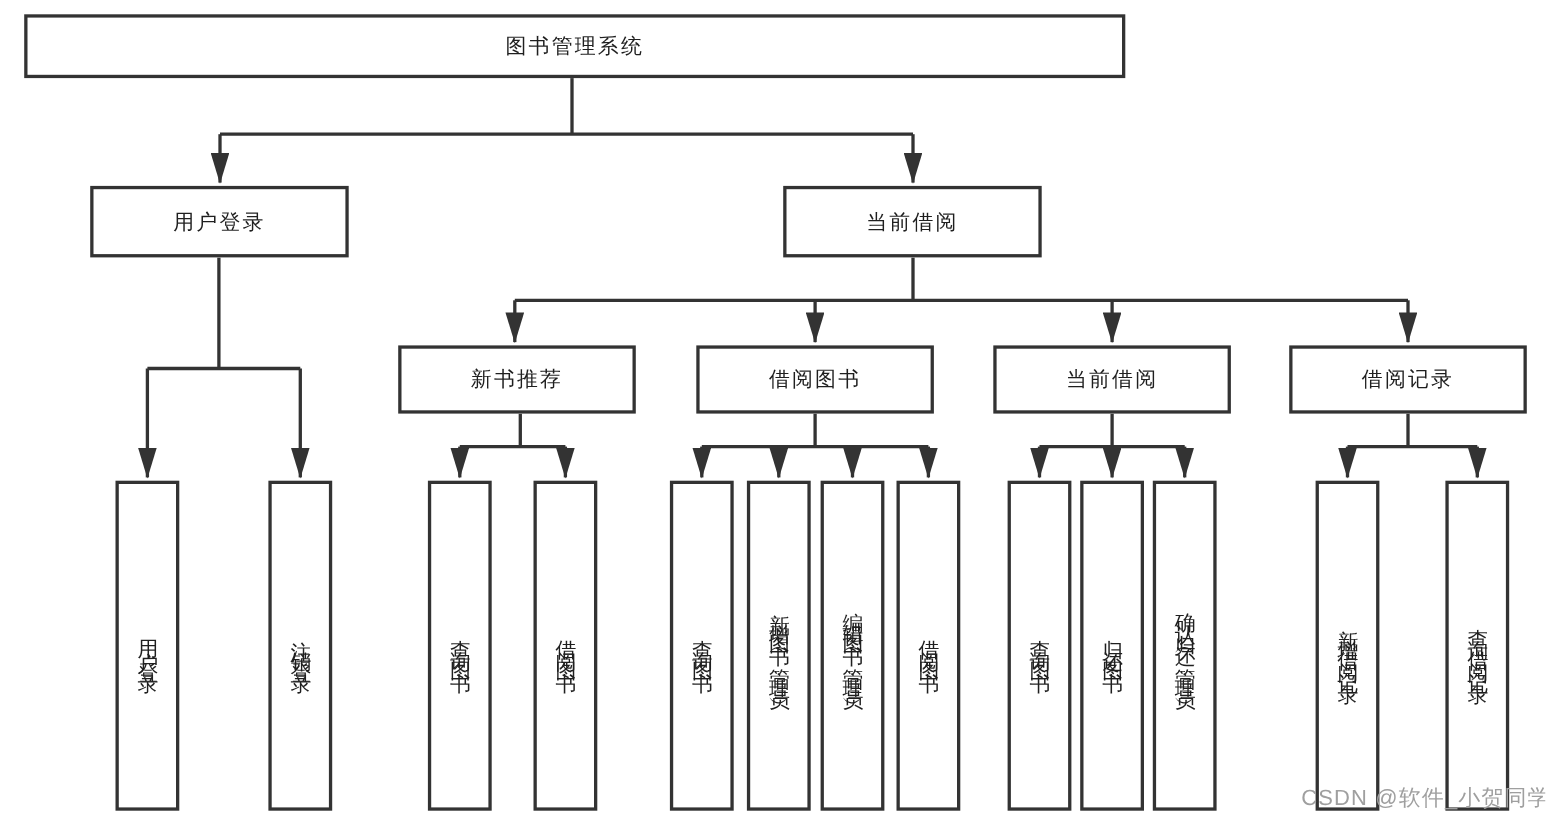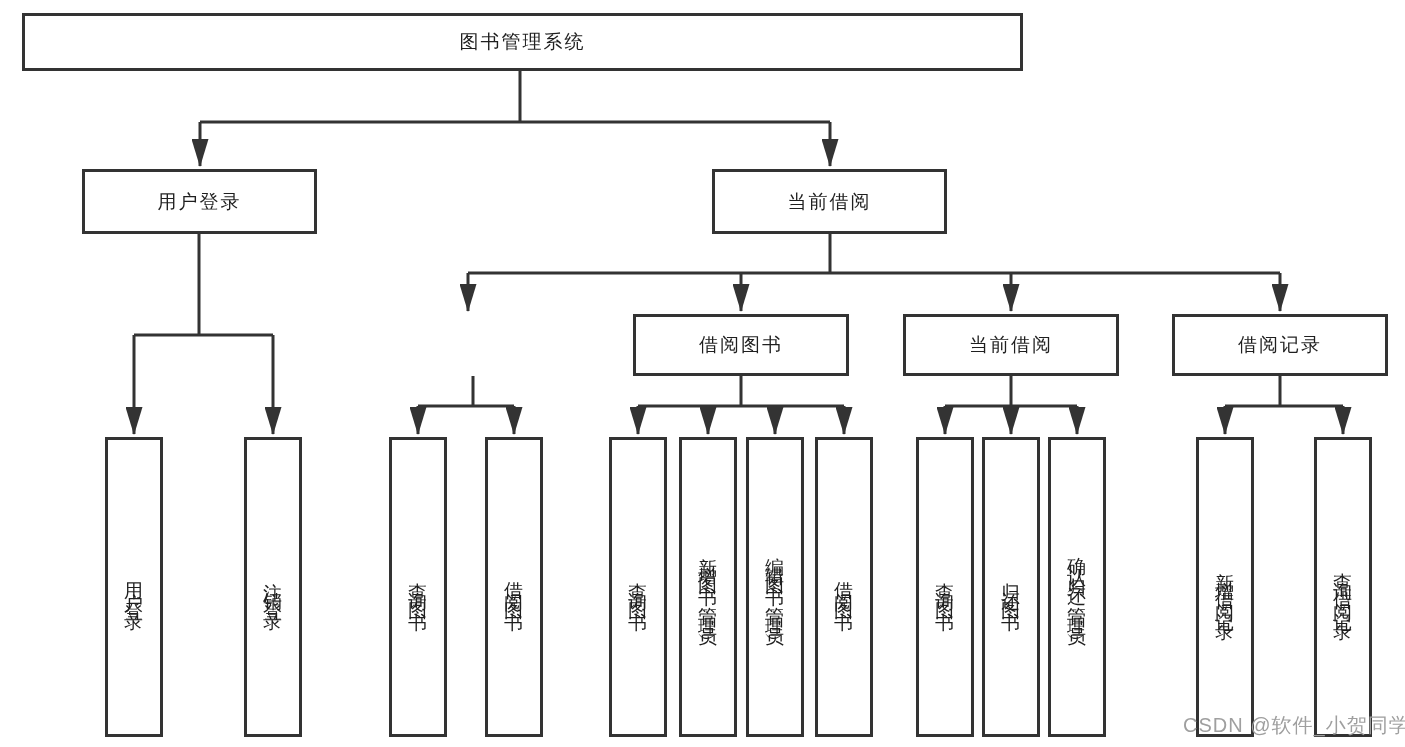--- a/index.html
+++ b/index.html
@@ -97,20 +97,21 @@
       <line x1="1225" y1="406" x2="1225" y2="434" marker-end="url(#arw)"></line>
       <line x1="1343" y1="406" x2="1343" y2="434" marker-end="url(#arw)"></line>
     </g>
   </svg>
 
   <div class="box hbox" style="left:22px; top:13px; width:1001px; height:58px;">图书管理系统</div>
 
   <div class="box hbox" style="left:82px; top:169px; width:235px; height:65px;">用户登录</div>
   <div class="box hbox" style="left:712px; top:169px; width:235px; height:65px;">当前借阅</div>
 
+  <div class="box hbox" style="left:362px; top:314px; width:216px; height:62px;">新书推荐</div>
   <div class="box hbox" style="left:633px; top:314px; width:216px; height:62px;">借阅图书</div>
   <div class="box hbox" style="left:1172px; top:314px; width:216px; height:62px;">借阅记录</div>
   <div class="box hbox" style="left:903px; top:314px; width:216px; height:62px;">当前借阅</div>
 
   <div class="box vbox" style="left:105px; top:437px; width:58px; height:300px;">用户登录</div>
   <div class="box vbox" style="left:244px; top:437px; width:58px; height:300px;">注销登录</div>
 
   <div class="box vbox" style="left:389px; top:437px; width:58px; height:300px;">查询图书</div>
   <div class="box vbox" style="left:485px; top:437px; width:58px; height:300px;">借阅图书</div>
 

